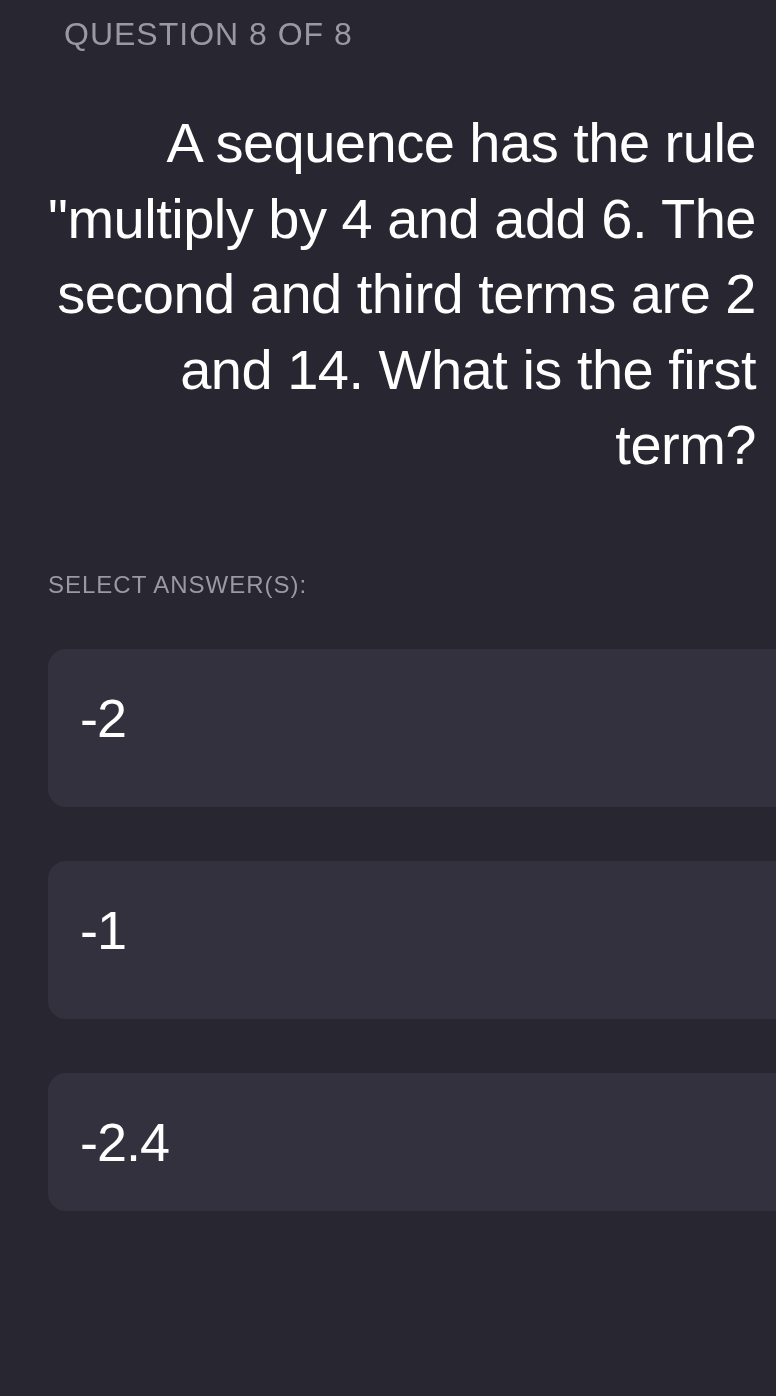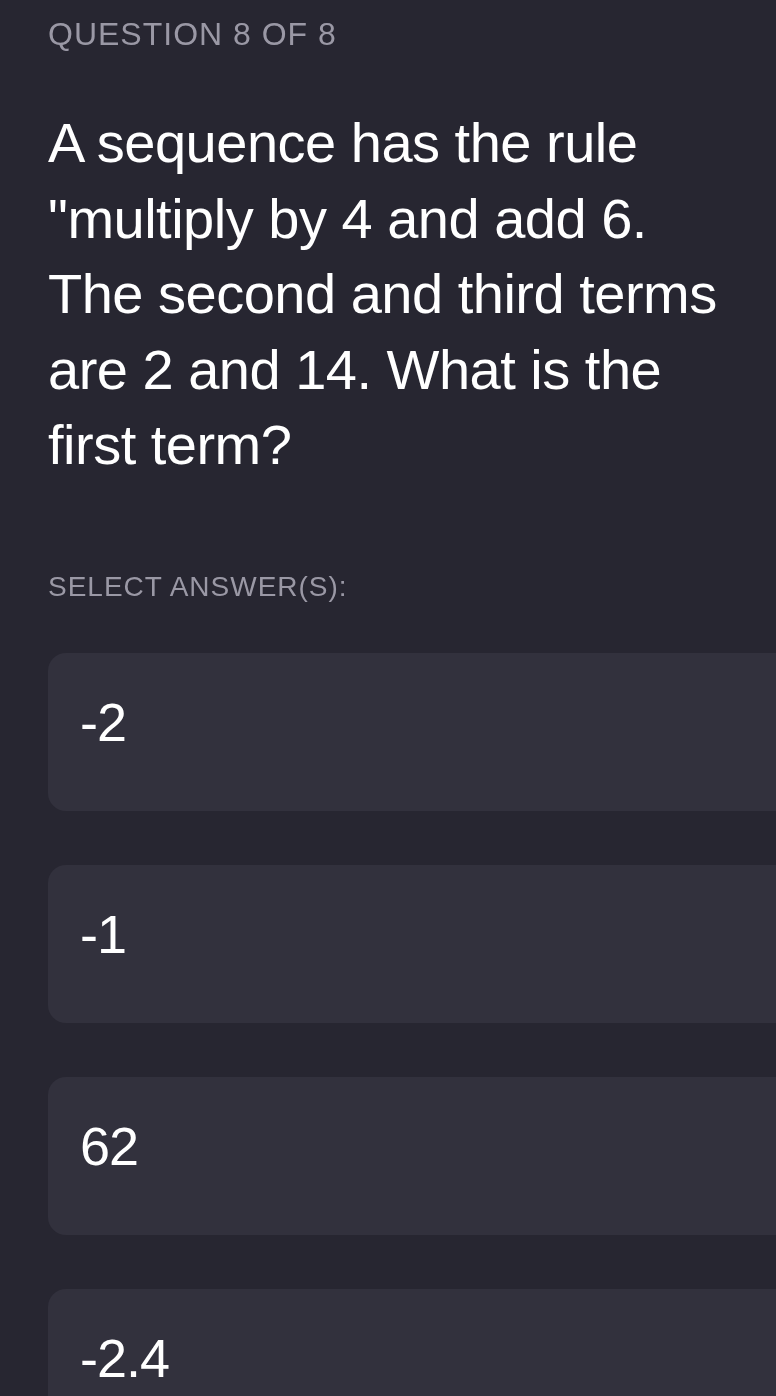--- a/index.html
+++ b/index.html
@@ -10,41 +10,42 @@
     body {
       background-color: #272631;
       font-family: -apple-system, BlinkMacSystemFont, 'Segoe UI', Helvetica, Arial, sans-serif;
       width: 776px;
       height: 1396px;
       overflow: hidden;
     }
     .header {
       display: flex;
       justify-content: space-between;
-      padding: 16px 48px 0 48px;
+      padding: 16px 48px 0 64px;
       gap: 40px;
     }
     .header-text {
       color: #9a98a5;
       font-size: 32px;
       font-weight: 500;
       letter-spacing: 1px;
       white-space: nowrap;
     }
     .question {
       color: #ffffff;
       font-size: 56px;
       font-weight: 400;
       line-height: 1.35;
-      padding: 52px 48px 0 48px;
+      padding: 52px 20px 0 48px;
       letter-spacing: -0.5px;
+      text-align: right;
     }
     .select-label {
       color: #9a98a5;
-      font-size: 28px;
+      font-size: 24px;
       font-weight: 400;
       letter-spacing: 1px;
       padding: 88px 48px 0 48px;
     }
     .answers {
       padding: 50px 0 0 48px;
       display: flex;
       flex-direction: column;
       gap: 54px;
     }
@@ -79,18 +80,15 @@
 <div class="select-label">SELECT ANSWER(S):</div>
 
 <div class="answers">
   <div class="answer-option">
     <span class="answer-text">-2</span>
   </div>
   <div class="answer-option">
     <span class="answer-text">-1</span>
   </div>
   <div class="answer-option">
-    <span class="answer-text">62</span>
-  </div>
-  <div class="answer-option">
     <span class="answer-text">-2.4</span>
   </div>
 </div>
 
 </body></html>

